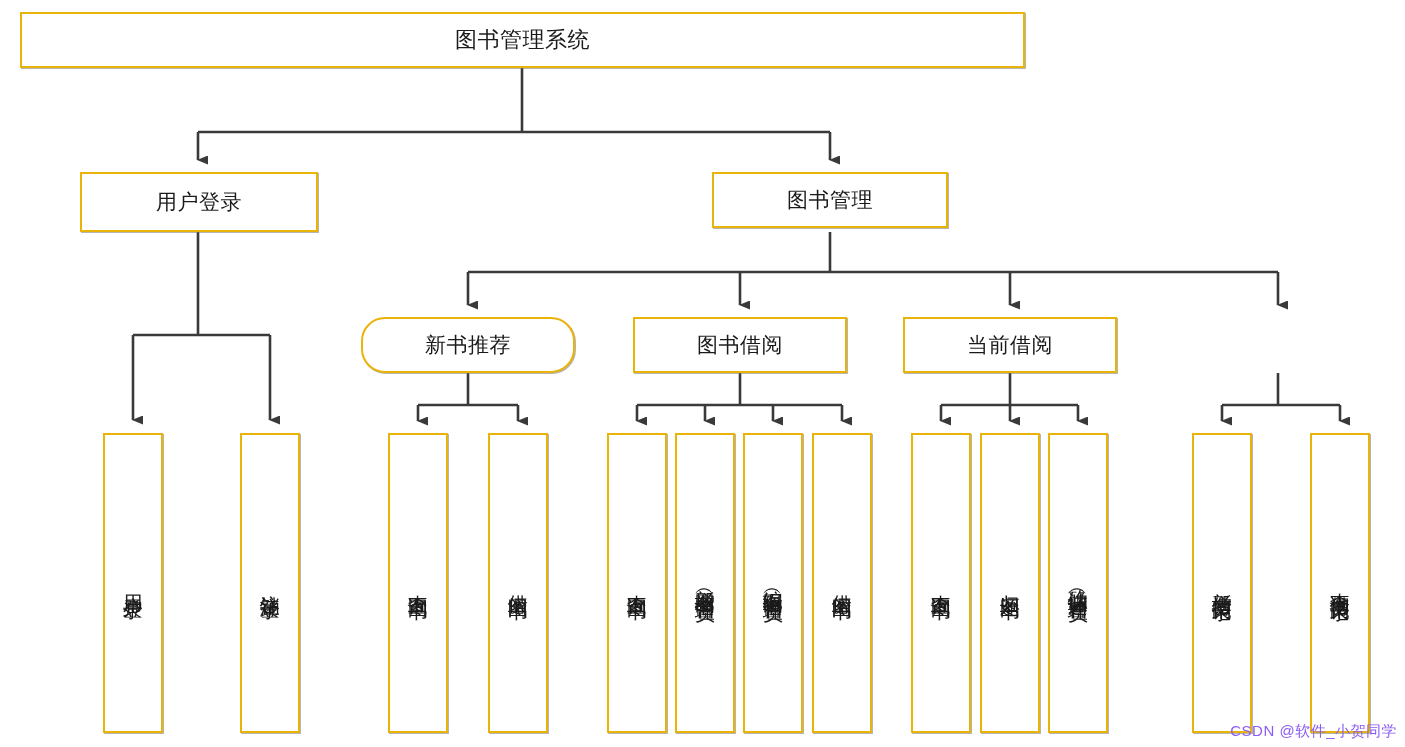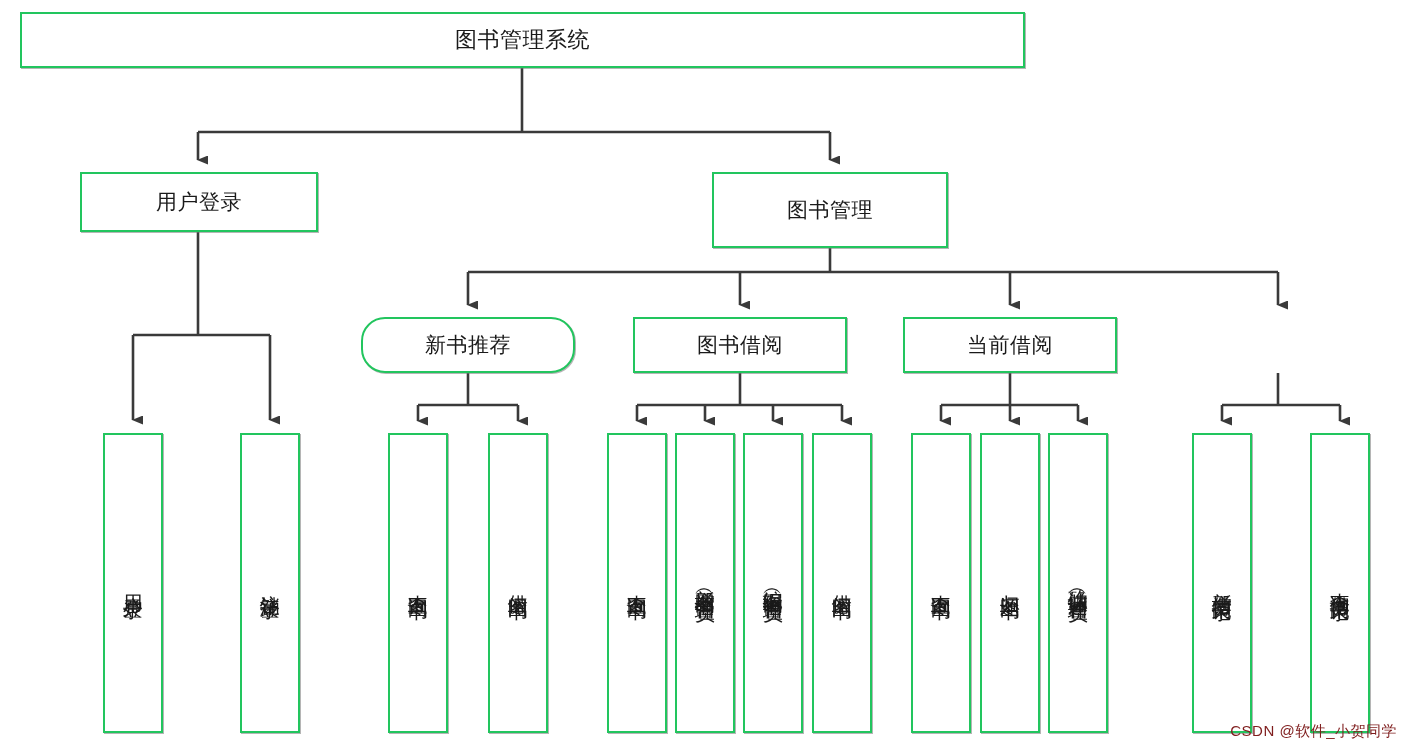--- a/index.html
+++ b/index.html
@@ -22,21 +22,21 @@
     position: absolute;
     left: 0;
     top: 0;
     width: 1405px;
     height: 747px;
     pointer-events: none;
   }
   .node {
     position: absolute;
     box-sizing: border-box;
-    border: 2px solid #22c55e;
+    border: 2px solid #eab308;
     background: #ffffff;
     display: flex;
     align-items: center;
     justify-content: center;
     color: #1a1a1a;
     box-shadow: 1px 1px 0 rgba(120,120,120,0.55);
   }
   .node .label {
     display: block;
     text-align: center;
@@ -59,21 +59,21 @@
     font-size: 20px;
     line-height: 1.22;
     letter-spacing: 2px;
     white-space: nowrap;
   }
   #watermark {
     position: absolute;
     right: 8px;
     bottom: 6px;
     font-size: 15px;
-    color: #7f1d1d;
+    color: #8b5cf6;
     letter-spacing: 0.5px;
     user-select: none;
     white-space: nowrap;
   }
 </style>
 </head>
 <body>
 
 <div id="diagram-root">
 
@@ -127,21 +127,21 @@
     </g>
   </svg>
 
   <div class="node root horizontal" style="left:20px; top:12px; width:1005px; height:56px;">
     <span class="label">图书管理系统</span>
   </div>
 
   <div class="node horizontal" style="left:80px; top:172px; width:238px; height:60px;">
     <span class="label">用户登录</span>
   </div>
-  <div class="node horizontal" style="left:712px; top:172px; width:236px; height:76px;">
+  <div class="node horizontal" style="left:712px; top:172px; width:236px; height:56px;">
     <span class="label">图书管理</span>
   </div>
 
   <div class="node horizontal" style="left:361px; top:317px; width:214px; height:56px;border-radius:24px;">
     <span class="label">新书推荐</span>
   </div>
   <div class="node horizontal" style="left:633px; top:317px; width:214px; height:56px;">
     <span class="label">图书借阅</span>
   </div>
   <div class="node horizontal" style="left:903px; top:317px; width:214px; height:56px;">

